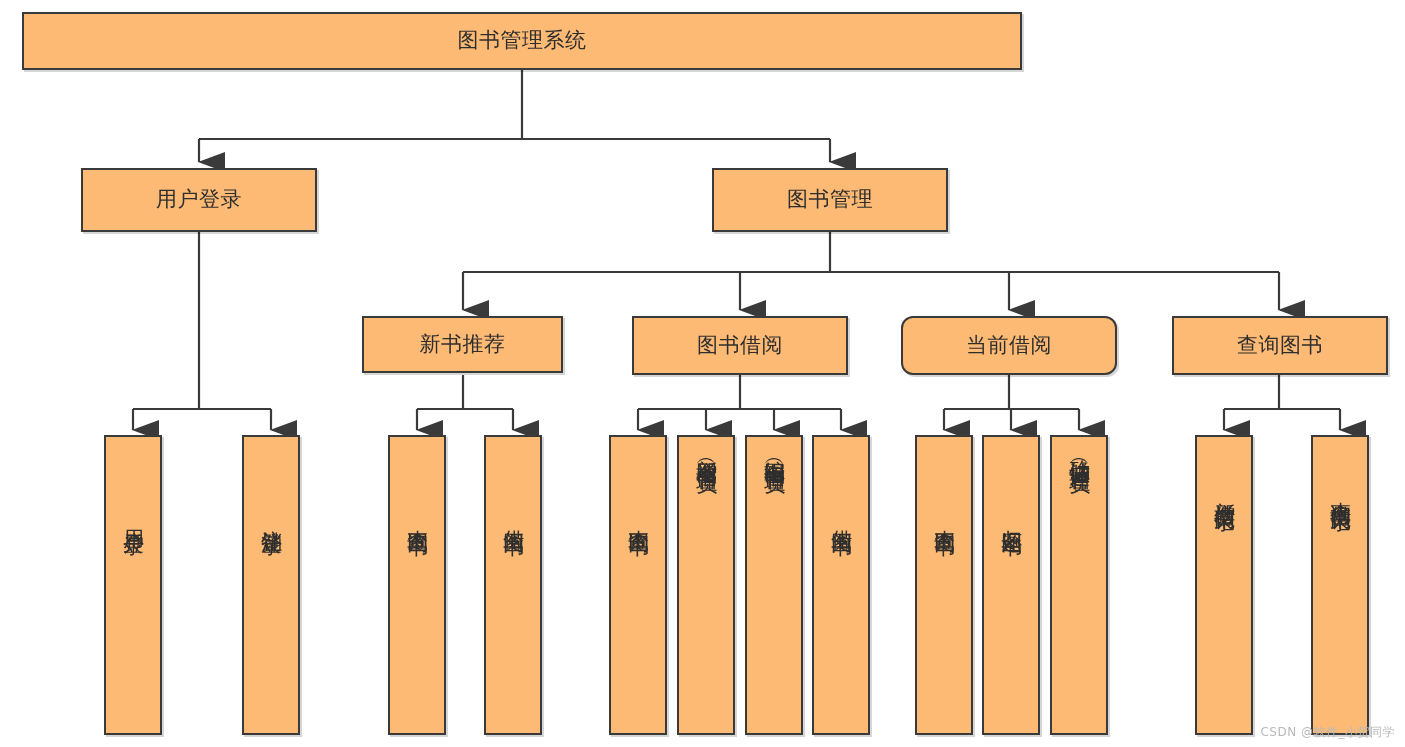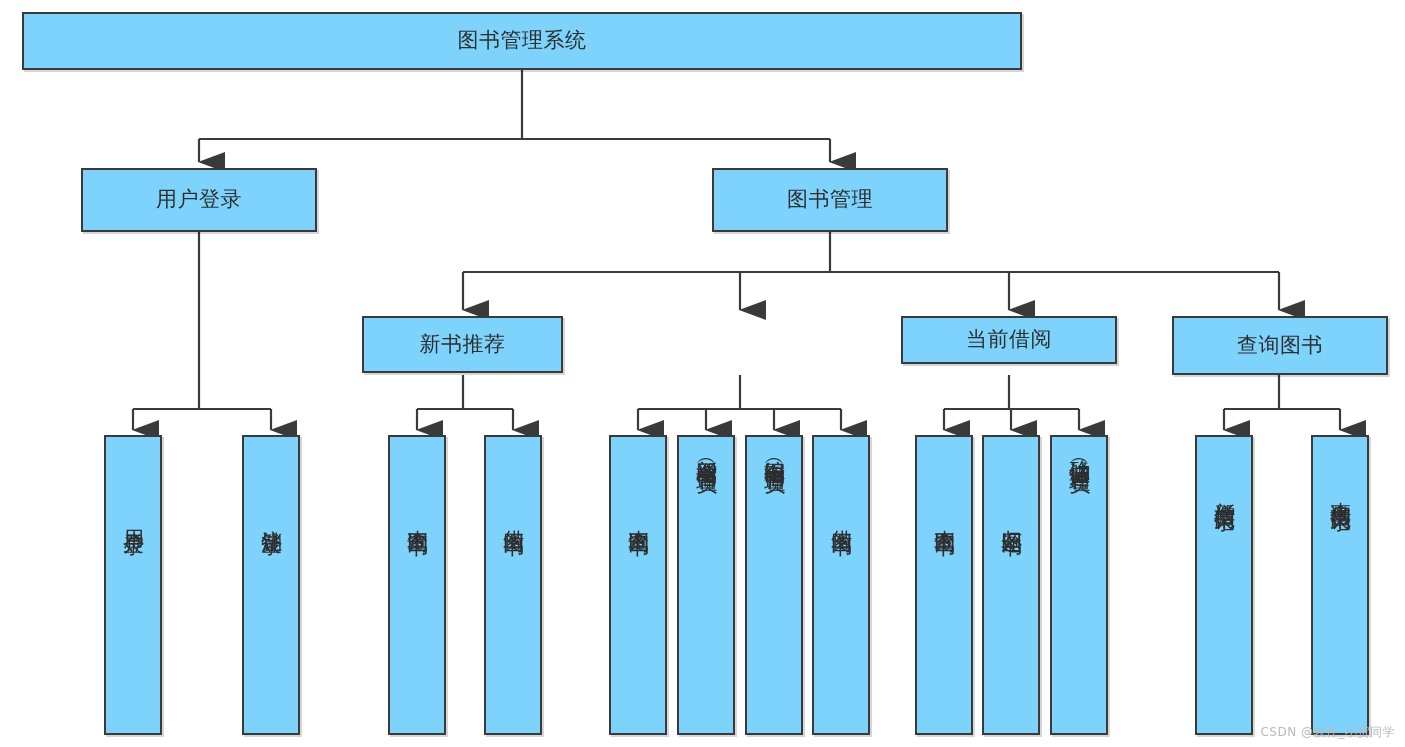--- a/index.html
+++ b/index.html
@@ -17,21 +17,21 @@
   #diagram-root {
     position: absolute;
     left: 0;
     top: 0;
     width: 1405px;
     height: 747px;
   }
   .node-box {
     position: absolute;
     box-sizing: border-box;
-    background: #7dd3fc;
+    background: #fdba74;
     border: 2px solid #3a3a3a;
     box-shadow: 2px 2px 0 rgba(0,0,0,0.16);
     display: flex;
     align-items: center;
     justify-content: center;
   }
   .node-label {
     color: #2e2e2e;
     font-size: 21px;
     line-height: 1.22;
@@ -143,21 +143,24 @@
   <div class="node-box" style="left:81px; top:168px; width:236px; height:64px;">
     <span class="node-label">用户登录</span>
   </div>
   <div class="node-box" style="left:712px; top:168px; width:236px; height:64px;justify-content:center;">
     <span class="node-label">图书管理</span>
   </div>
 
   <div class="node-box" style="left:362px; top:316px; width:201px; height:57px;">
     <span class="node-label">新书推荐</span>
   </div>
-  <div class="node-box" style="left:901px; top:316px; width:216px; height:48px;">
+  <div class="node-box" style="left:632px; top:316px; width:216px; height:59px;">
+    <span class="node-label">图书借阅</span>
+  </div>
+  <div class="node-box" style="left:901px; top:316px; width:216px; height:59px;border-radius:12px;">
     <span class="node-label">当前借阅</span>
   </div>
   <div class="node-box" style="left:1172px; top:316px; width:216px; height:59px;">
     <span class="node-label">查询图书</span>
   </div>
 
   <div class="node-box vertical low" style="left:104px; top:435px; width:58px; height:300px;">
     <span class="node-label">用户登录</span>
   </div>
   <div class="node-box vertical low" style="left:242px; top:435px; width:58px; height:300px;">

